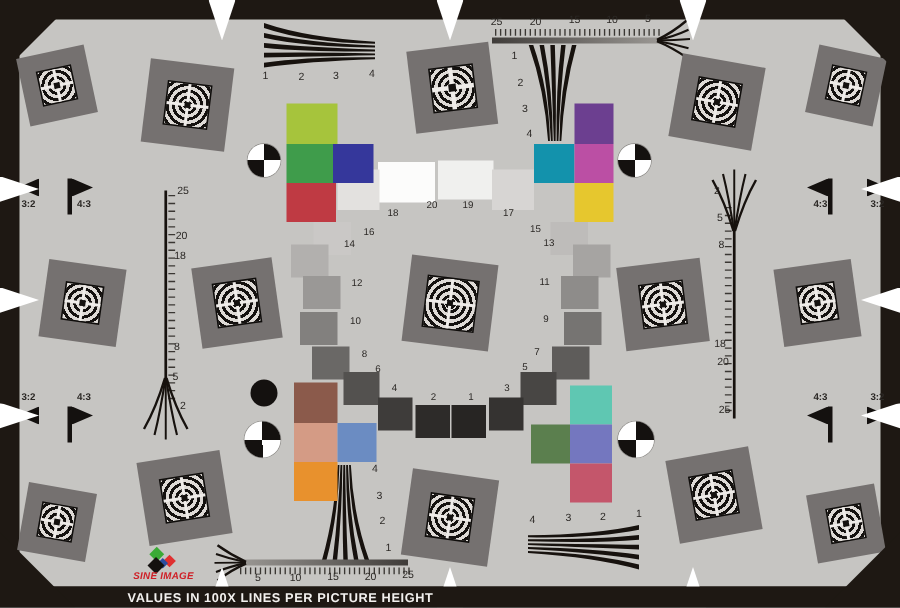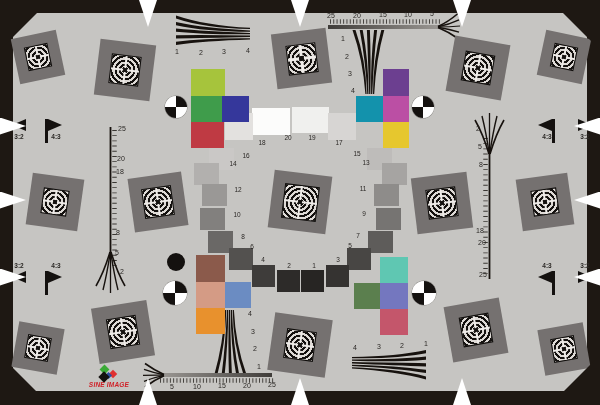--- a/index.html
+++ b/index.html
@@ -361,13 +361,16 @@
   <div class="corner c-br"></div>
 
   <div class="brand">
     <span class="d" style="left:17px;top:2px;width:7px;height:7px;background:#3aaa35;"></span>
     <span class="d" style="left:26px;top:7px;width:6px;height:6px;background:#e03030;"></span>
     <span class="d" style="left:22px;top:9px;width:5px;height:5px;background:#2b4ea0;"></span>
     <span class="d" style="left:16px;top:9px;width:8px;height:8px;background:#14110f;"></span>
     <span class="t">SINE IMAGE</span>
   </div>
 
+  <div class="footer">
+    <span>VALUES IN 100X LINES PER PICTURE HEIGHT</span>
+  </div>
 </div>
 
 </body></html>

